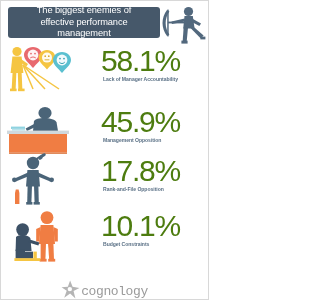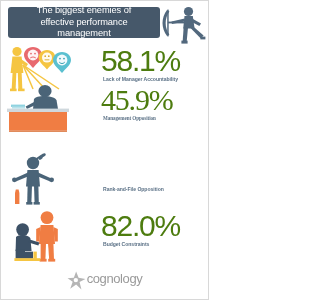--- a/index.html
+++ b/index.html
@@ -29,21 +29,21 @@
     text-align:center;
     font-weight:400;
     letter-spacing:-0.1px;
   }
 
   
   .archer { position:absolute; left:158px; top:1px; width:48px; height:44px; }
 
   
   .row { position:absolute; left:0; width:207px; height:55px; }
-  .r1 { top:42px; } .r2 { top:81px;font-family:Liberation Serif, serif; } .r3 { top:152px; } .r4 { top:207px; }
+  .r1 { top:42px; } .r2 { top:103px; } .r3 { top:152px; } .r4 { top:207px; }
 
   .art { position:absolute; left:2px; top:0; width:100px; height:55px; }
   .stat { position:absolute; left:100px; top:0; width:107px; height:55px; }
 
   .pct {
     position:absolute; left:0; top:2px; width:107px;
     font-size:30px;
     line-height:32px;
     font-weight:400;
     color:#4d7c0f;
@@ -57,21 +57,21 @@
     line-height:6px;
     font-weight:700;
     color:#5b7186;
     letter-spacing:-0.05px;
     white-space:nowrap;
   }
 
   
   .logo-wrap {
     position:absolute; left:0; top:270px; width:207px; height:28px;
-    display:flex; align-items:flex-start; justify-content:center;
+    display:flex; align-items:flex-end; justify-content:center;font-family:Liberation Mono, monospace;
   }
   .logo-star { width:19px; height:19px; margin-right:1px; }
   .logo-text {
     font-size:13px;
     color:#9a9a9a;
     font-weight:400;
     letter-spacing:-0.4px;
   }
 
   svg { display:block; overflow:visible; }
@@ -226,20 +226,21 @@
           <rect x="30.6" y="49" width="6.2" height="2.6"></rect>
         </g>
 
         <g fill="#f07d43">
           <path d="M12 40 L16.4 40 L16.4 51 L12 51 Z"></path>
           <path d="M12.8 36.6 L15.6 36.6 L16.4 40 L12 40 Z"></path>
         </g>
       </svg>
     </div>
     <div class="stat">
+      <div class="pct">17.8%</div>
       <div class="cap">Rank-and-File Opposition</div>
     </div>
   </div>
 
   <div class="row r4">
     <div class="art">
       <svg viewBox="0 0 100 55" width="100" height="55">
 
         <g fill="#f07d43">
           <circle cx="44" cy="9.6" r="6.4"></circle>
@@ -260,21 +261,21 @@
 
           <path d="M12.6 41.6 L22 41.6 L22 50.6 L12.6 50.6 Z"></path>
           <path d="M22 43.6 L30 43.6 L30 50.6 L22 50.6 Z"></path>
         </g>
 
         <rect x="11.4" y="50.2" width="26" height="2.8" fill="#f5c542"></rect>
         <rect x="30.4" y="43.6" width="3.4" height="7.2" fill="#f5c542"></rect>
       </svg>
     </div>
     <div class="stat">
-      <div class="pct">82.0%</div>
+      <div class="pct">10.1%</div>
       <div class="cap">Budget Constraints</div>
     </div>
   </div>
 
   <div class="logo-wrap">
     <span class="logo-star">
       <svg viewBox="0 0 20 20" width="19" height="19">
         <path d="M9.6 0.6 L12.2 7.2 L19.4 8.4 L13.2 11.6 L15.2 19.4 L9.6 14.2 L3.4 18.6 L6 11.2 L0.6 7.6 L7.2 7.2 Z" fill="#b5b5b5"></path>
         <circle cx="9.3" cy="9.6" r="2.3" fill="#ffffff"></circle>
       </svg>

